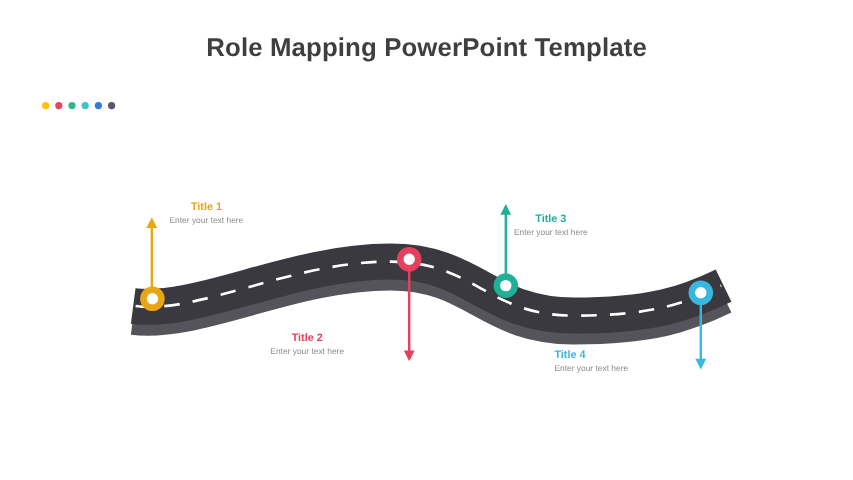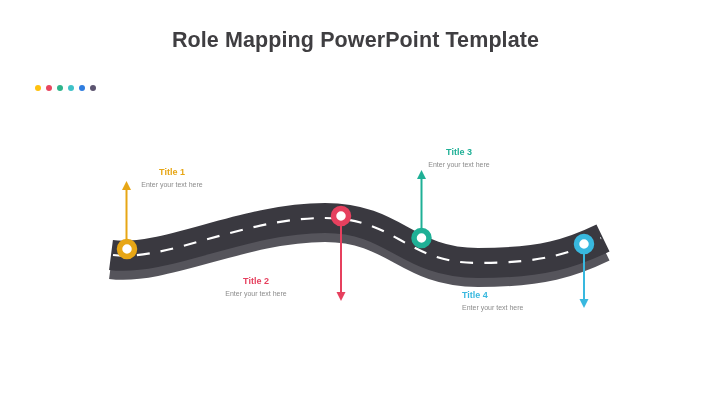--- a/index.html
+++ b/index.html
@@ -80,21 +80,21 @@
   <div class="marker-label ml-center" style="left:172px;top:168px;">
     <div class="label-title" style="color: rgb(231, 166, 21);">Title 1</div>
     <div class="label-sub" style="color: rgb(140, 140, 140);">Enter your text here</div>
   </div>
 
   <div class="marker-label ml-center" style="left:256px;top:277px;">
     <div class="label-title" style="color: rgb(230, 64, 94);">Title 2</div>
     <div class="label-sub" style="color: rgb(140, 140, 140);">Enter your text here</div>
   </div>
 
-  <div class="marker-label ml-center" style="left:459px;top:148px;">
+  <div class="marker-label ml-center" style="left:459px;top:178px;">
     <div class="label-title" style="color: rgb(31, 176, 150);">Title 3</div>
     <div class="label-sub" style="color: rgb(140, 140, 140);">Enter your text here</div>
   </div>
 
   <div class="marker-label ml-left" style="left:462px;top:291px;">
     <div class="label-title" style="color: rgb(56, 184, 223);">Title 4</div>
     <div class="label-sub" style="color: rgb(140, 140, 140);">Enter your text here</div>
   </div>
 
 </div>

